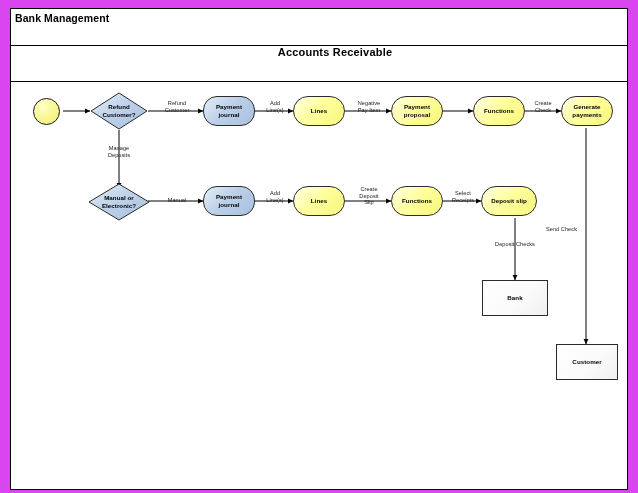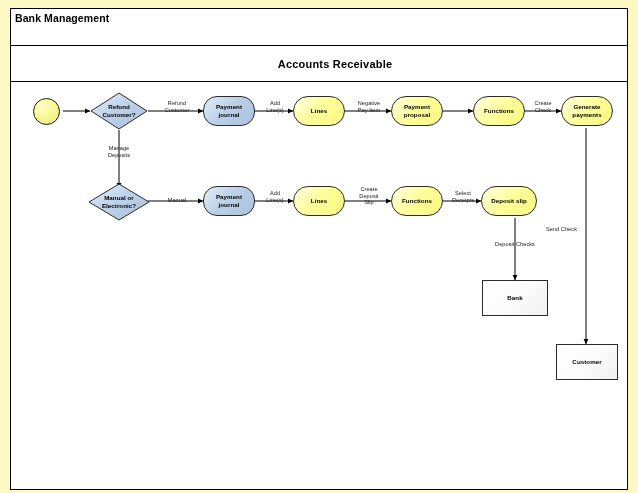--- a/index.html
+++ b/index.html
@@ -8,21 +8,21 @@
     padding: 0;
     background: #ffffff;
   }
   body {
     font-family: "Liberation Sans", sans-serif;
   }
   #canvas {
     position: relative;
     width: 638px;
     height: 493px;
-    background: #fef9c3;
+    background: #d946ef;
     overflow: hidden;
   }
   #svg-layer {
     position: absolute;
     left: 0;
     top: 0;
     width: 638px;
     height: 493px;
   }
   
@@ -56,21 +56,21 @@
   }
   .lane-header {
     position: absolute;
     left: 10px;
     top: 46px;
     width: 618px;
     height: 36px;
     border-bottom: 1.5px solid #000000;
     box-sizing: border-box;
     display: flex;
-    align-items: center;
+    align-items: flex-start;
     justify-content: center;
     padding-left: 32px;
   }
   .lane-header-label {
     font-size: 11px;
     font-weight: bold;
     color: #000000;
     letter-spacing: 0.2px;
   }
   

